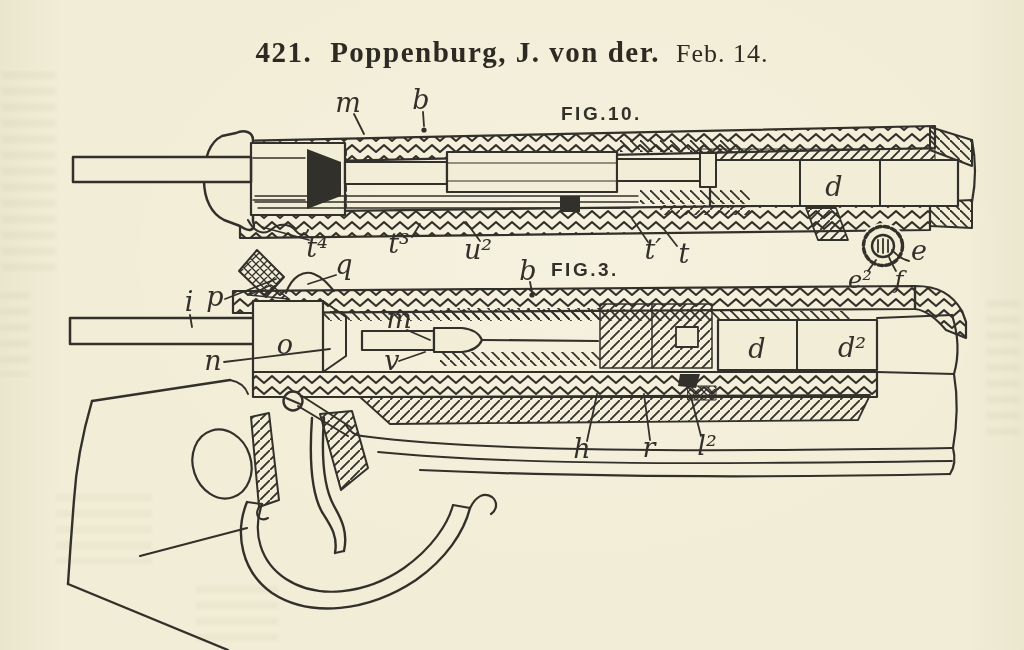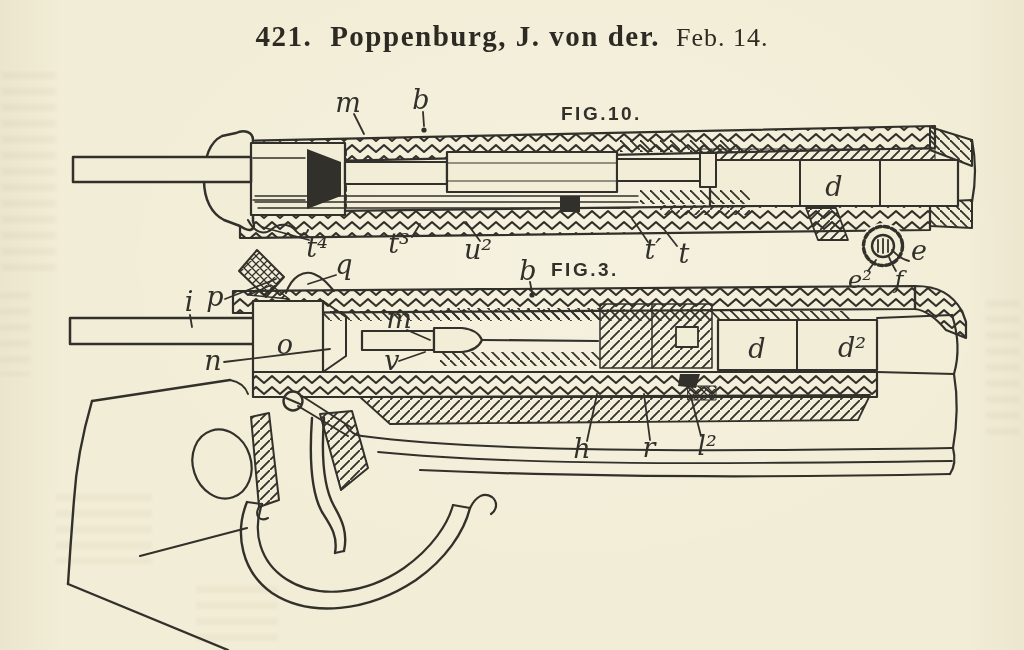--- a/index.html
+++ b/index.html
@@ -12,21 +12,21 @@
     content:"";position:absolute;inset:0;pointer-events:none;
     background:
       radial-gradient(ellipse at 55% 40%, rgba(255,255,252,.25) 0%, rgba(0,0,0,0) 60%),
       linear-gradient(90deg, rgba(120,105,70,.06) 0%, rgba(0,0,0,0) 6%, rgba(0,0,0,0) 94%, rgba(120,105,70,.05) 100%);
   }
   .ghost{
     position:absolute;pointer-events:none;opacity:.5;filter:blur(1.6px);
     background:repeating-linear-gradient(180deg, rgba(125,112,78,.10) 0 7px, rgba(0,0,0,0) 7px 16px);
   }
   .title{
-    position:absolute;top:20px;left:0;width:100%;text-align:center;
+    position:absolute;top:36px;left:0;width:100%;text-align:center;
     color:#2c2a23;white-space:nowrap;
   }
   .title .num,.title .name{
     font-weight:700;font-size:29px;letter-spacing:1.5px;
   }
   .title .name{margin-left:14px;}
   .title .date{
     font-weight:400;font-size:26px;letter-spacing:1px;margin-left:12px;
   }
   svg text{fill:#32302a;}

